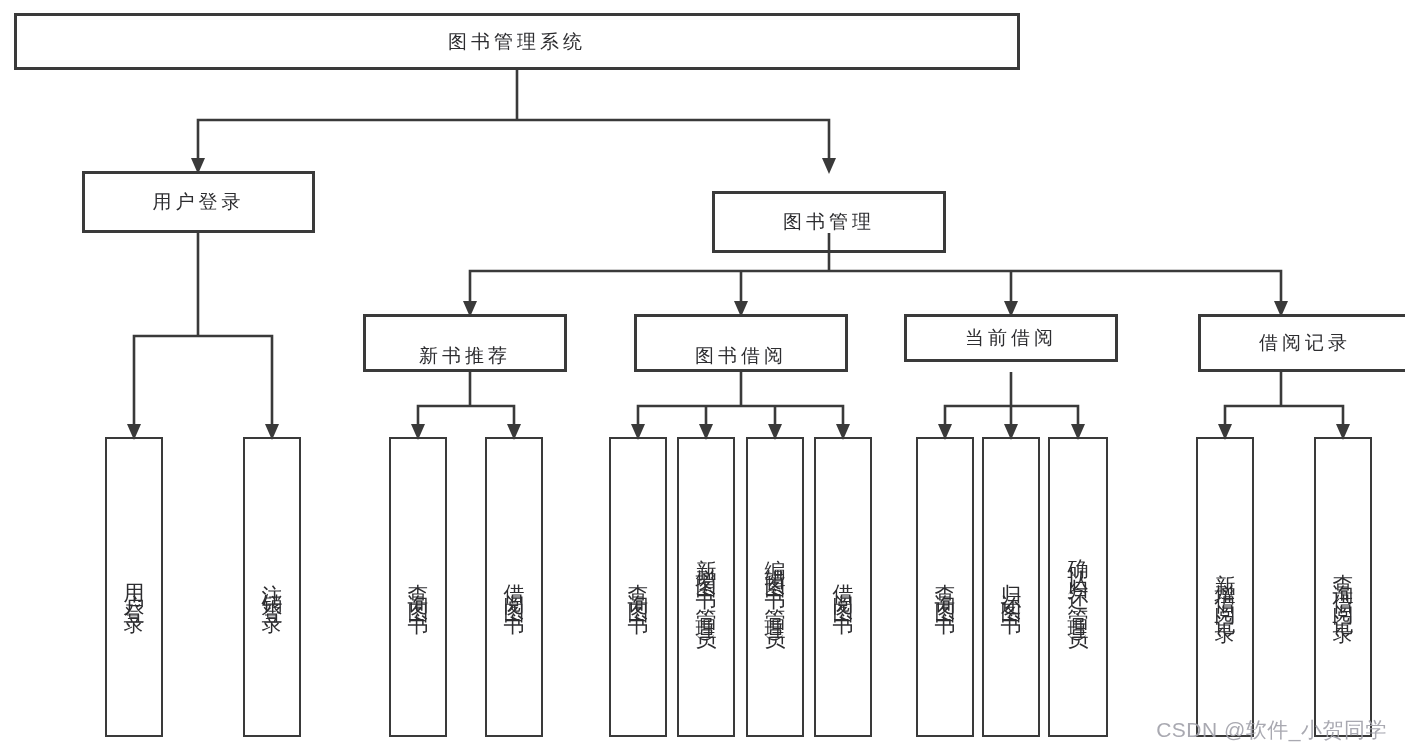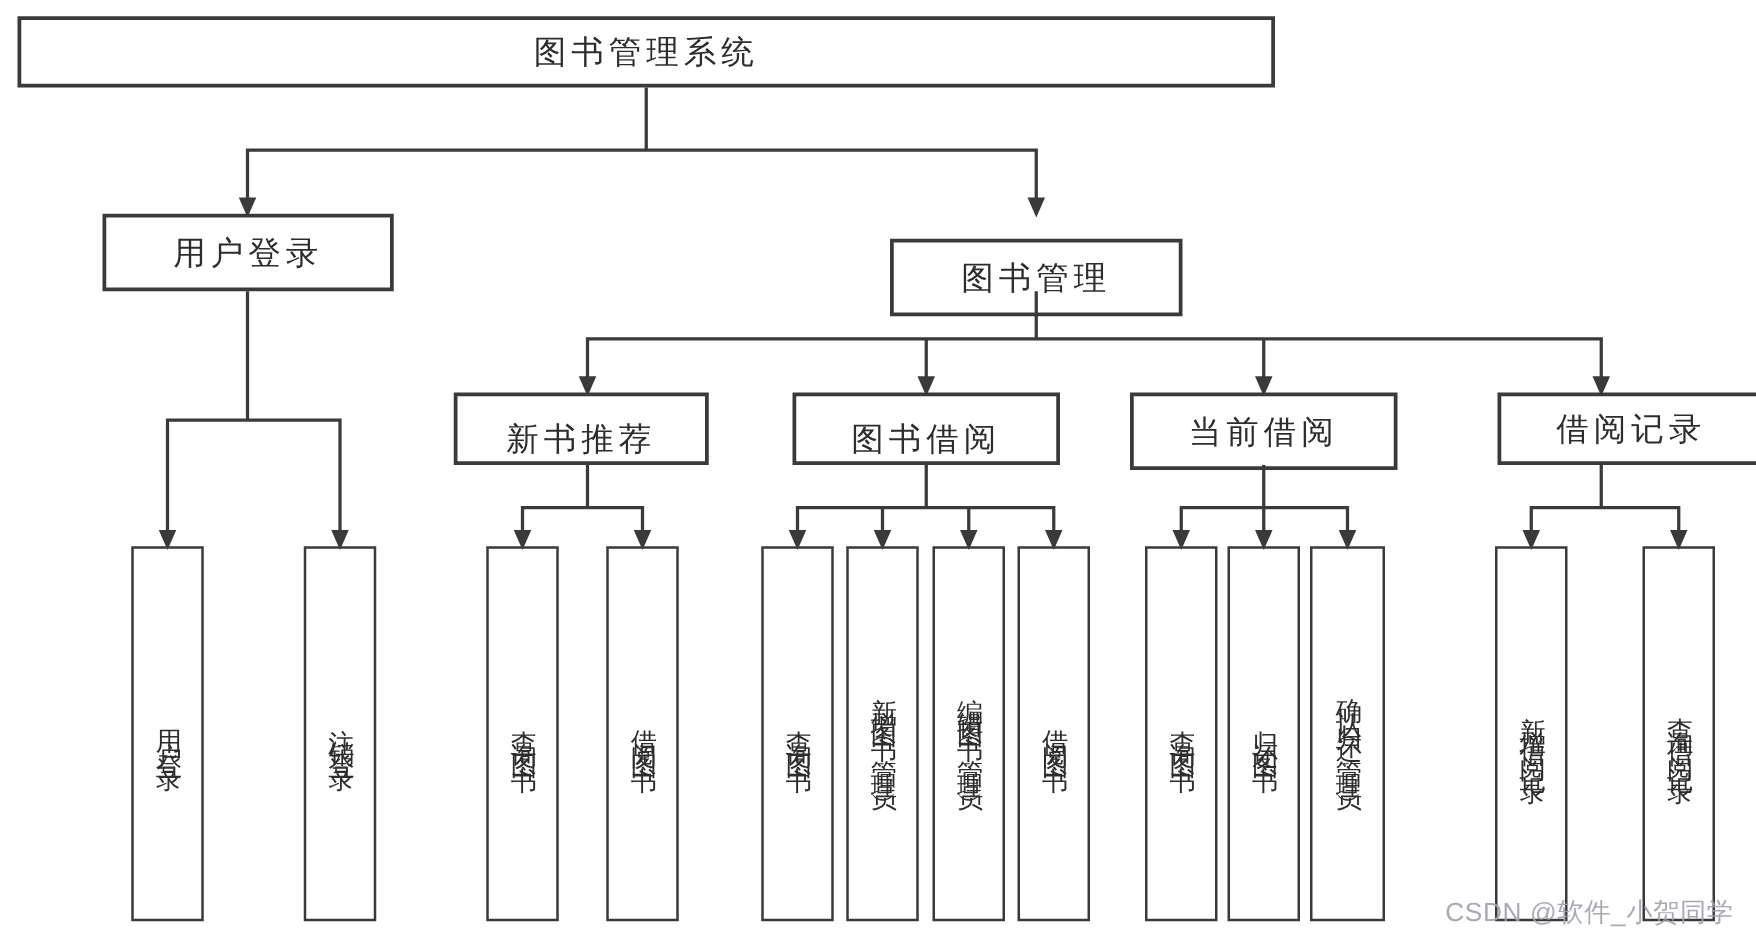--- a/index.html
+++ b/index.html
@@ -15,21 +15,21 @@
     box-sizing:border-box;
     background:#ffffff;
     border:3px solid #3a3a3a;
     display:flex;
     align-items:center;
     justify-content:center;
     color:#2d2d30;
     z-index:1;
   }
   .h-label{
-    font-size:26px;
+    font-size:19px;
     letter-spacing:4px;
     white-space:nowrap;
   }
   .leaf{
     border-width:2.5px;
   }
   .v-label{
     writing-mode:vertical-rl;
     text-orientation:mixed;
     font-size:21px;
@@ -79,21 +79,21 @@
   <div class="box" style="left:712px;top:171px;width:234px;height:62px;margin-top:20px;">
     <span class="h-label">图书管理</span>
   </div>
 
   <div class="box" style="left:363px;top:314px;width:204px;height:58px;align-items:flex-end;">
     <span class="h-label">新书推荐</span>
   </div>
   <div class="box" style="left:634px;top:314px;width:214px;height:58px;align-items:flex-end;">
     <span class="h-label">图书借阅</span>
   </div>
-  <div class="box" style="left:904px;top:314px;width:214px;height:62px;">
+  <div class="box" style="left:904px;top:314px;width:214px;height:48px;">
     <span class="h-label">当前借阅</span>
   </div>
   <div class="box" style="left:1174px;top:314px;width:214px;height:58px;margin-left:24px;">
     <span class="h-label">借阅记录</span>
   </div>
 
   <div class="box leaf" style="left:105px;top:437px;width:58px;height:300px;">
     <span class="v-label">用户登录</span>
   </div>
   <div class="box leaf" style="left:243px;top:437px;width:58px;height:300px;">

